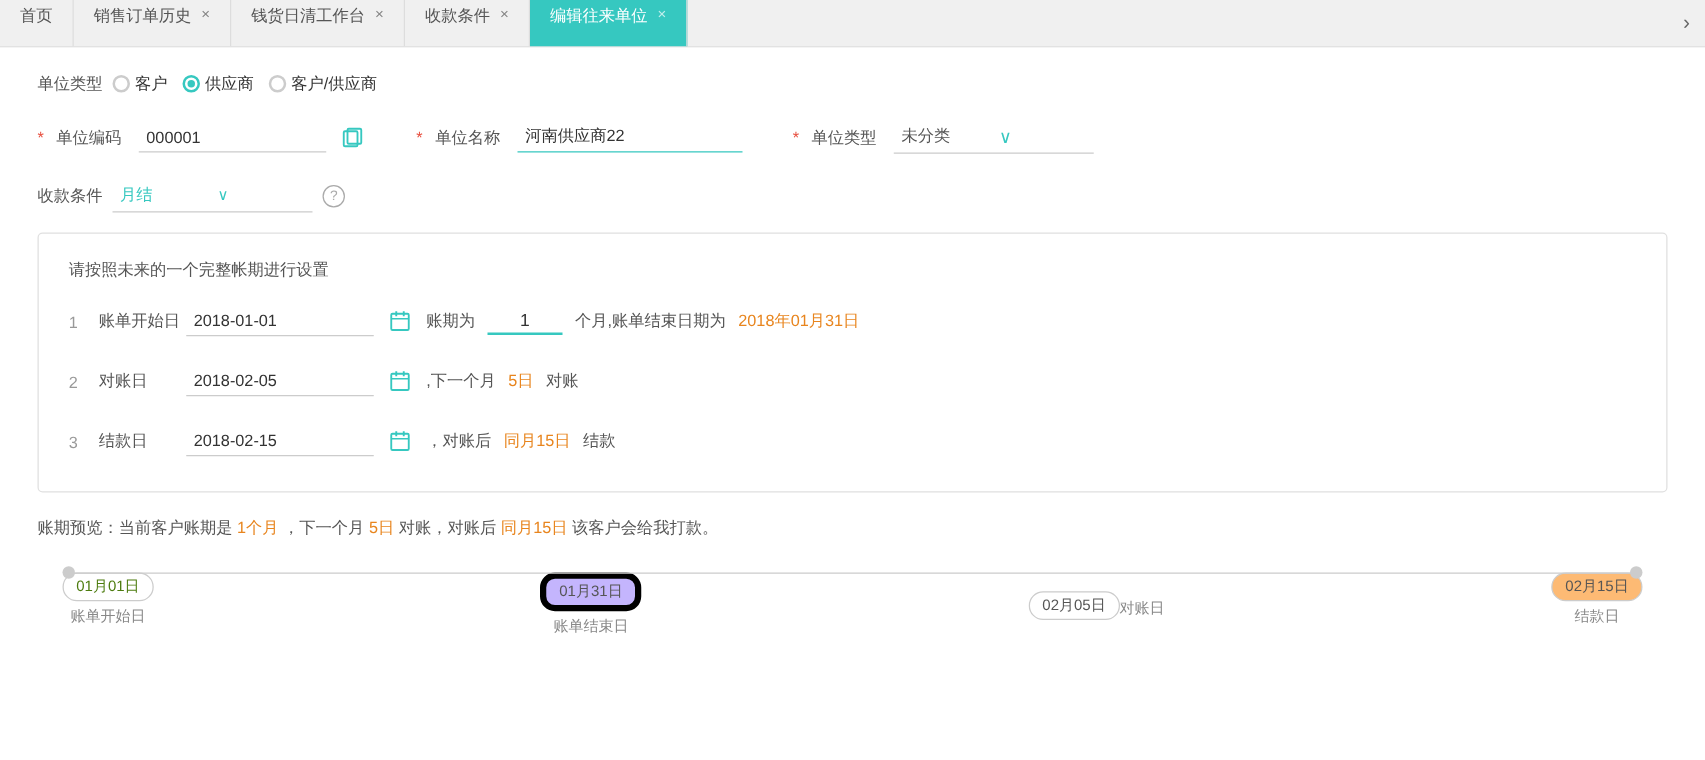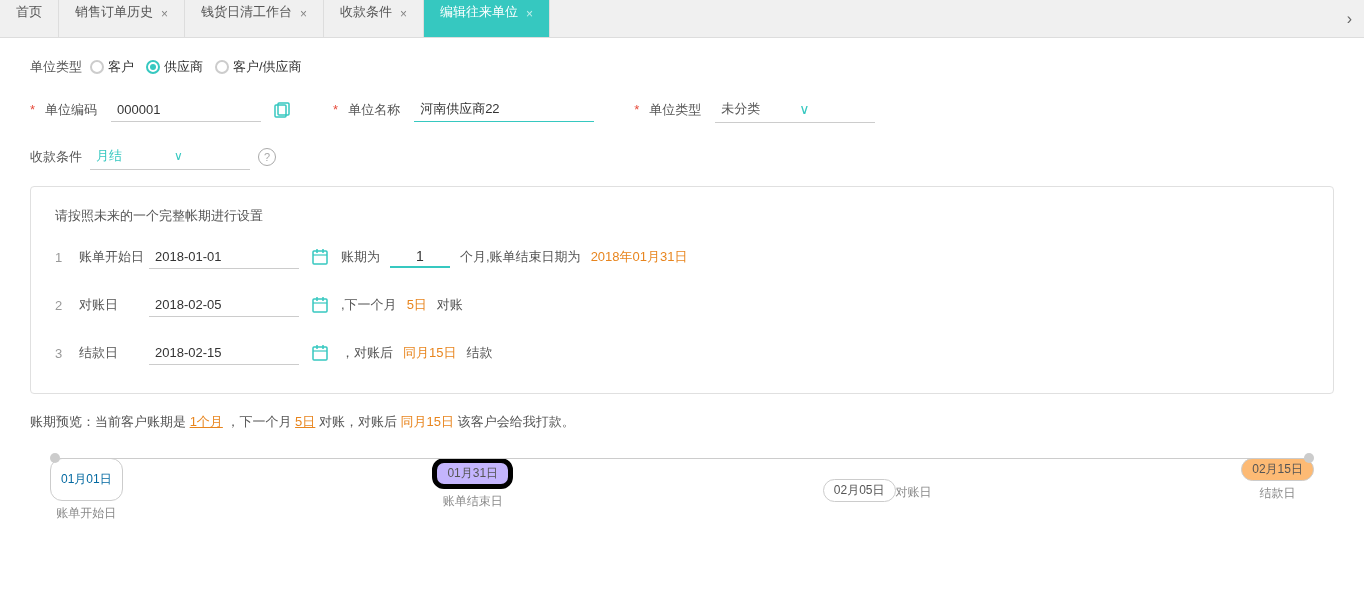--- a/index.html
+++ b/index.html
@@ -5,21 +5,21 @@
     * { box-sizing: border-box; margin: 0; padding: 0; }
     body { font-family: 'Microsoft YaHei', Arial, sans-serif; font-size: 13px; color: #333; background: #f5f5f5; }
 
     
     .tabs-bar {
       display: flex; align-items: stretch;
       background: #f0f0f0; border-bottom: 1px solid #ddd;
       height: 38px;
     }
     .tab {
-      display: flex; align-items: flex-end; padding: 16px 16px;
+      display: flex; align-items: flex-start; padding: 4px 16px;
       cursor: pointer; font-size: 13px; color: #555;
       border-right: 1px solid #ddd; position: relative;
       white-space: nowrap;
     }
     .tab.active {
       background: #36c8c0; color: #fff; font-weight: 500;
     }
     .tab .close-btn {
       margin-left: 8px; font-size: 12px; cursor: pointer; opacity: 0.7;
     }
@@ -119,21 +119,21 @@
       display: flex; align-items: center; gap: 6px;
     }
     .inline-text { color: #555; margin: 0 4px; }
     .orange-text { color: #e8851e; font-weight: 500; }
     .orange-date { color: #e8851e; font-weight: 500; }
 
     
     .preview-text {
       font-size: 13px; color: #555; margin-bottom: 20px; line-height: 1.8;
     }
-    .preview-text .highlight-orange { color: #e8851e; font-weight: 500; text-decoration: underline; }
+    .preview-text .highlight-orange { color: #e8851e; font-weight: 500; }
     .preview-text .highlight-teal { color: #e8851e; font-weight: 500; }
     .months-input {
       border: none; border-bottom: 2px solid #36c8c0;
       width: 60px; text-align: center; font-size: 14px; color: #333;
       outline: none; padding: 2px 4px;
     }
   </style>
 </head>
 <body>
 
@@ -295,21 +295,21 @@
     <div style="position:relative; display:flex; align-items:center;">
 
       <div style="width:10px;height:10px;border-radius:50%;background:#ccc;flex-shrink:0;margin-top:0;"></div>
 
       <div style="flex:1;height:1px;background:#ccc;"></div>
 
       <div style="width:10px;height:10px;border-radius:50%;background:#ccc;flex-shrink:0;"></div>
     </div>
     <div style="display:flex;justify-content:space-between;margin-top:-5px;padding:0 0;">
       <div style="display:flex;flex-direction:column;align-items:center;">
-        <div style="border:1px solid #ccc;border-radius:12px;padding:12px 10px;font-size:12px;color:#0369a1;background:#fff;">01月01日</div>
+        <div style="border:1px solid #ccc;border-radius:12px;padding:2px 10px;font-size:12px;color:#4d7c0f;background:#fff;">01月01日</div>
         <span style="font-size:12px;color:#888;margin-top:4px;">账单开始日</span>
       </div>
       <div style="display:flex;flex-direction:column;align-items:center;">
         <div style="border:5px solid #000000;border-radius:12px;padding:2px 10px;font-size:12px;color:#555;background:#c4b5fd;">01月31日</div>
         <span style="font-size:12px;color:#888;margin-top:4px;">账单结束日</span>
       </div>
       <div style="display:flex;flex-direction:row;align-items:center;">
         <div style="border:1px solid #ccc;border-radius:12px;padding:2px 10px;font-size:12px;color:#555;background:#fff;">02月05日</div>
         <span style="font-size:12px;color:#888;margin-top:4px;">对账日</span>
       </div>

